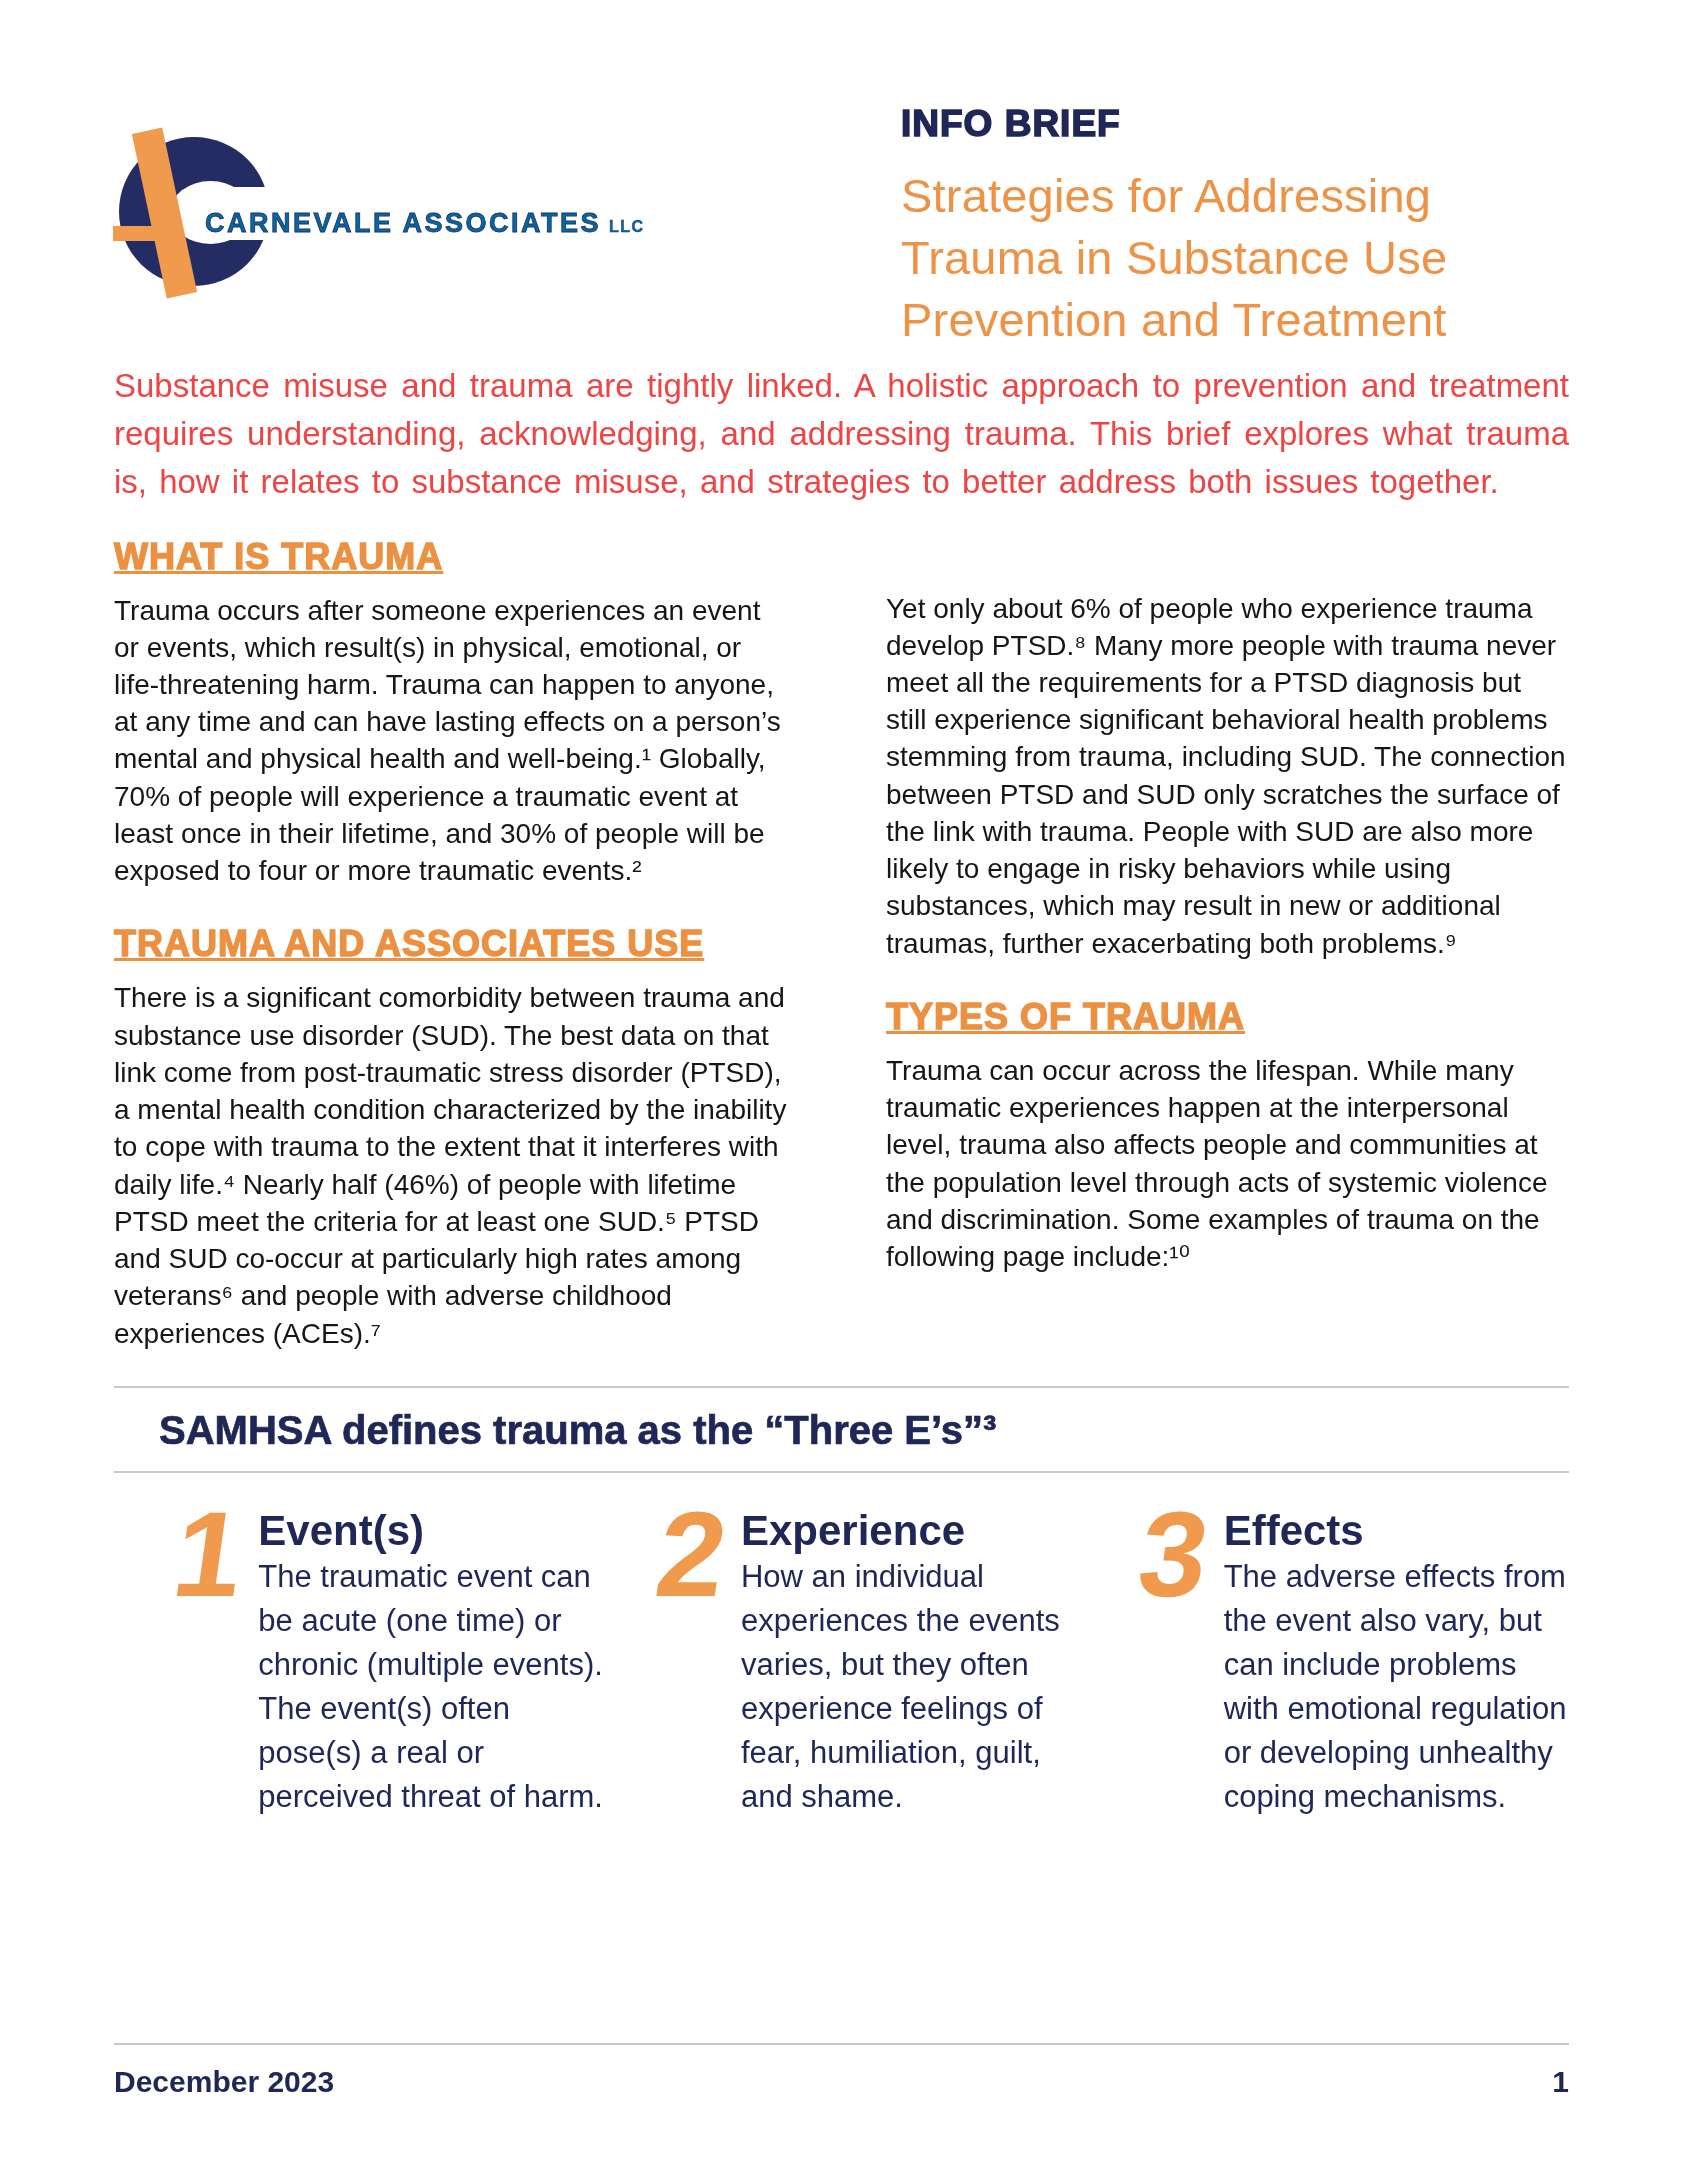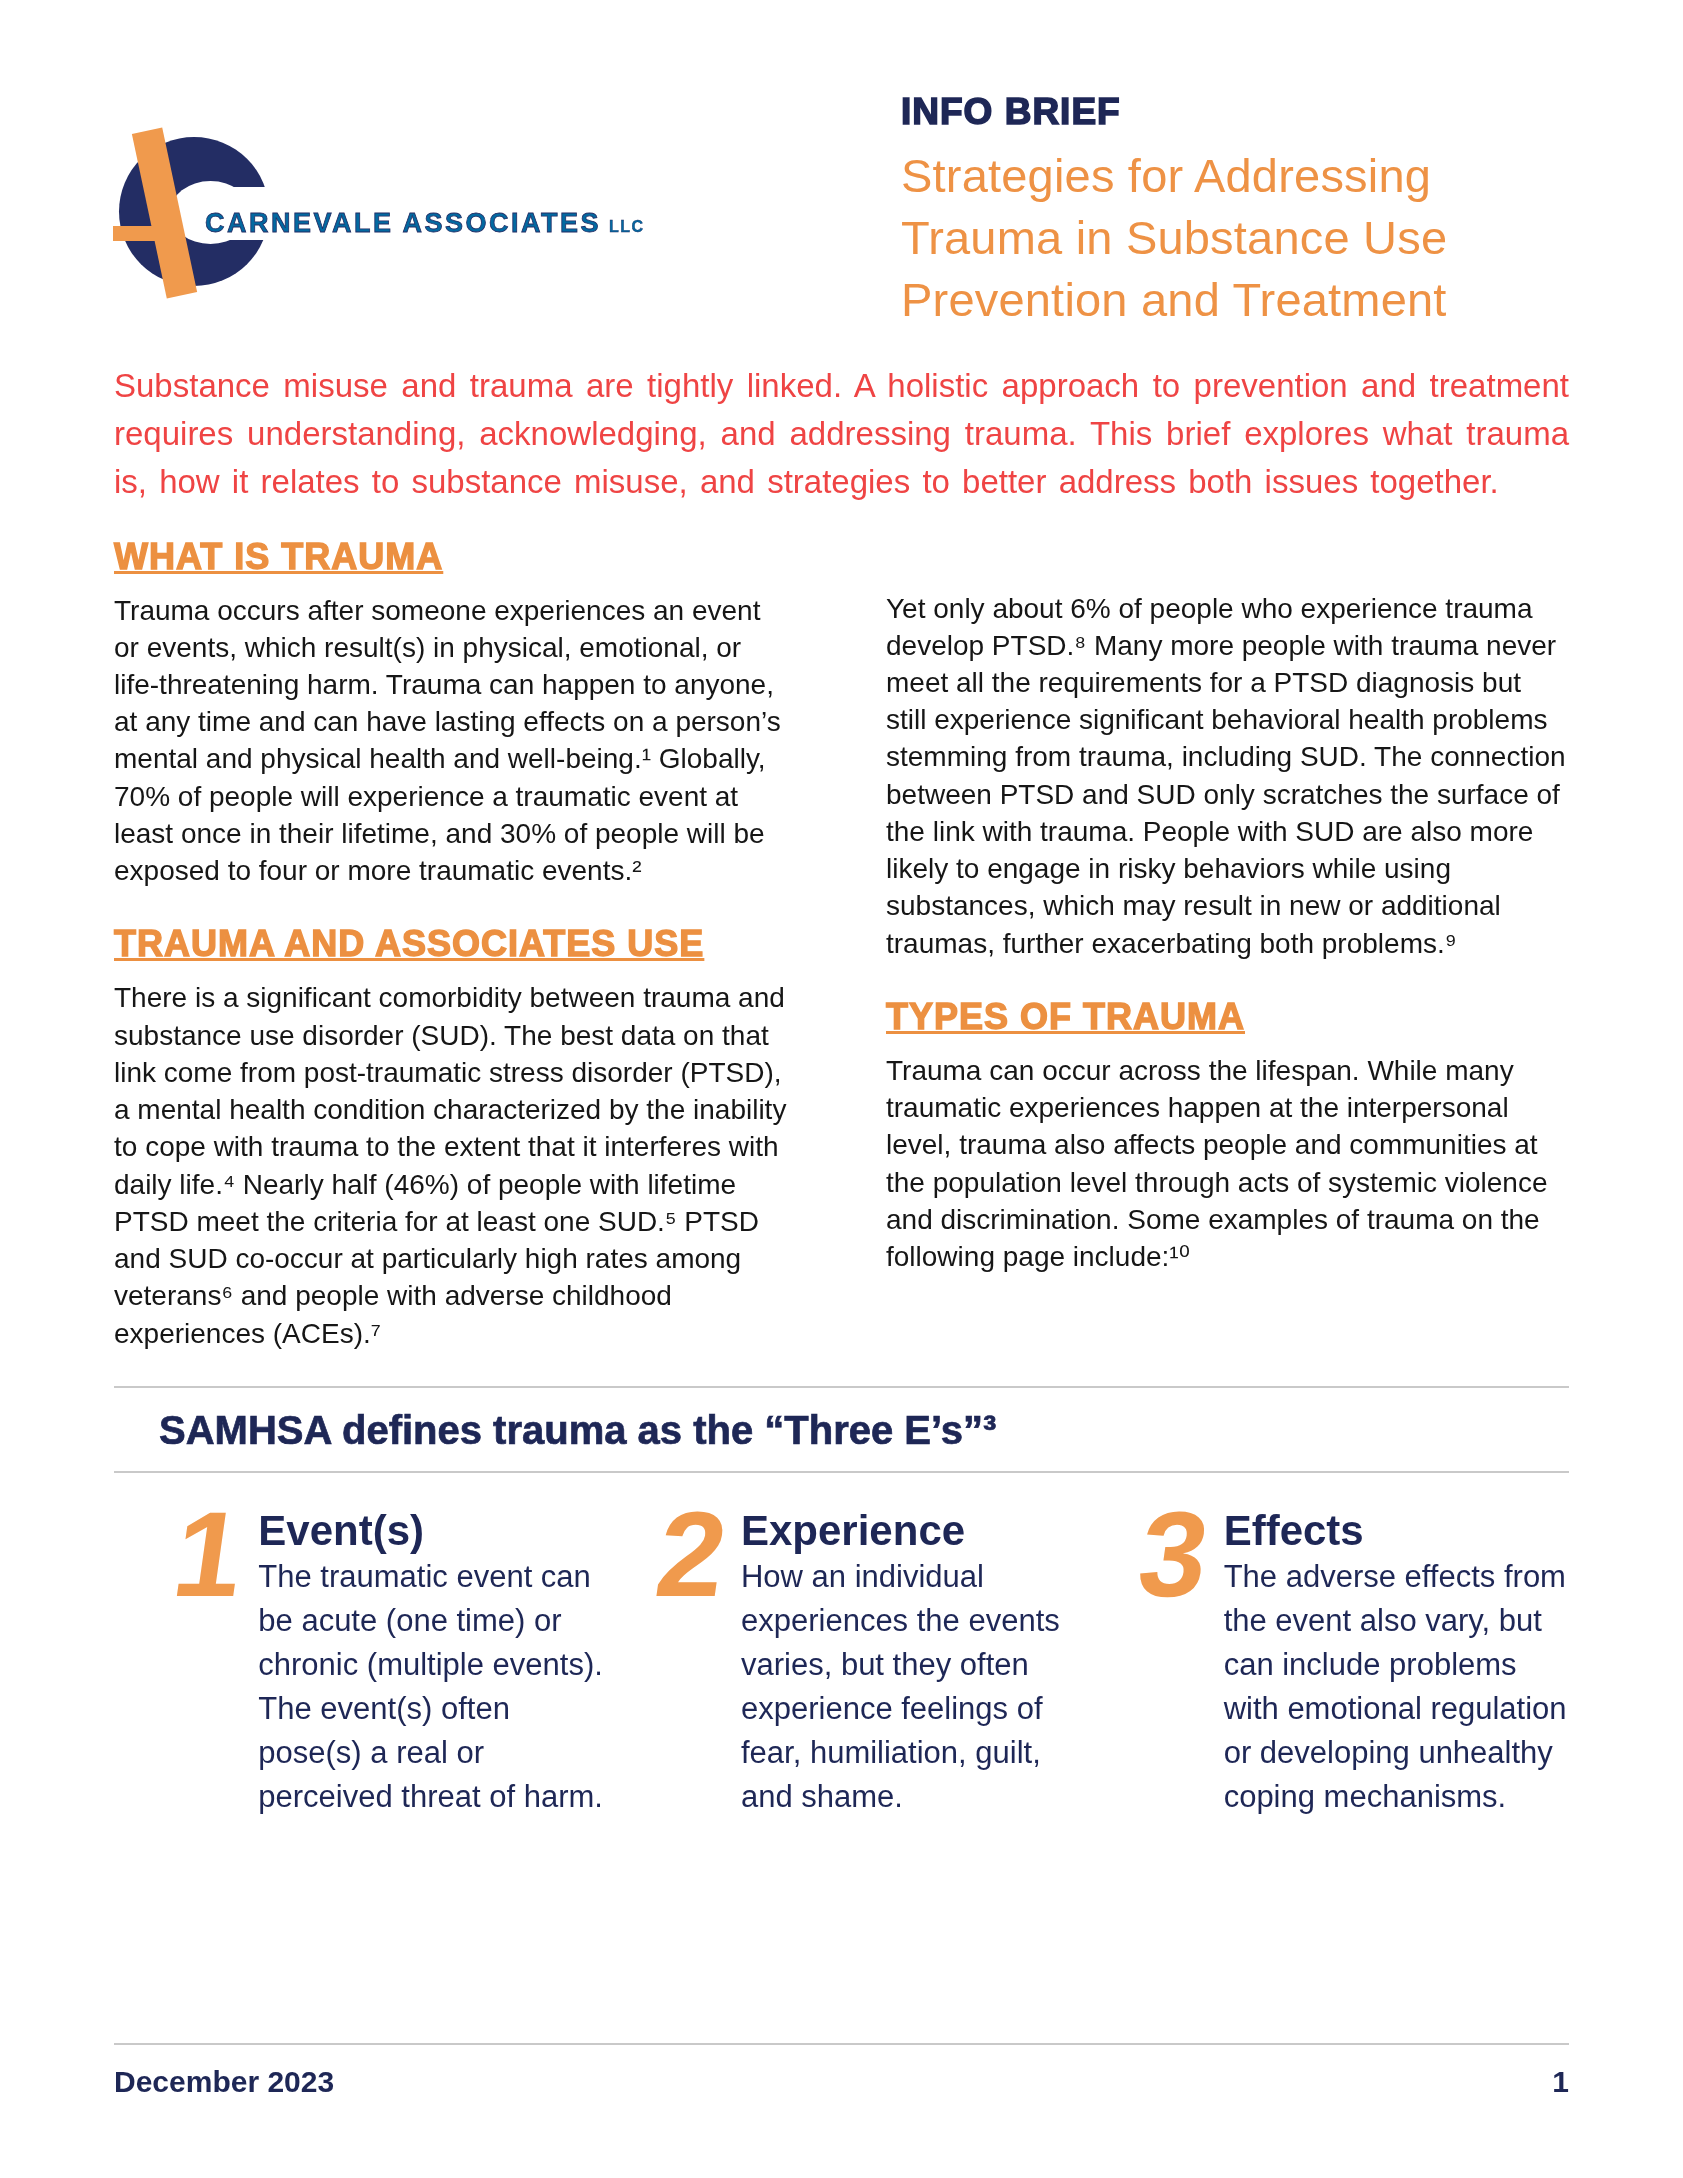--- a/index.html
+++ b/index.html
@@ -19,24 +19,24 @@
   .logo-mark { position:absolute; left:5px; top:0; width:150px; height:149px; }
   .logo-ring { position:absolute; left:0; top:0; width:150px; height:149px; border-radius:50%; background:#232D64; }
   .logo-hole { position:absolute; left:51px; top:44px; width:81px; height:63px; background:#ffffff; border-radius:50%; }
   .logo-gap  { position:absolute; left:95px; top:50px; width:129px; height:53px; background:#ffffff; }
   .logo-a-leg { position:absolute; left:30px; top:-8px; width:31px; height:168px; background:#F09A4D; transform:rotate(-12deg); }
   .logo-a-bar { position:absolute; left:-6px; top:89px; width:46px; height:15px; background:#F09A4D; }
   .logo-text { position:absolute; left:91px; top:71px; white-space:nowrap; z-index:3;
                color:#0369a1; font-weight:700; font-size:27px; letter-spacing:2.5px;
                -webkit-text-stroke:0.8px #232D64; }
   .logo-suffix { font-size:16px; letter-spacing:1.5px; -webkit-text-stroke:0.4px #232D64; margin-left:8px; }
-  .title-block { position:absolute; left:787px; top:4px; width:665px; }
+  .title-block { position:absolute; left:787px; top:16px; width:665px; }
   .kicker { font-size:37px; font-weight:700; color:#1E2756; letter-spacing:1px;
             -webkit-text-stroke:1.6px #1E2756; }
-  .page-title { margin-top:12px; font-size:47px; line-height:1.32; color:#EE9245; font-weight:400; letter-spacing:0.2px; }
+  .page-title { margin-top:20px; font-size:47px; line-height:1.32; color:#EE9245; font-weight:400; letter-spacing:0.2px; }
   
   .intro { margin-top:16px; font-size:33px; line-height:1.45; word-spacing:3px;
            text-align:justify; color:#ef4444; }
   
   .columns { display:flex; gap:99px; margin-top:30px; }
   .col-left { width:673px; flex:none; }
   .col-right { flex:1; padding-top:54px; }
   h2.sec { font-size:36px; font-weight:700; color:#EC9041; letter-spacing:1px;
            -webkit-text-stroke:1.4px #EC9041; margin:0 0 14px 0;text-decoration:underline; }
   h2.sec.later { margin-top:34px; }

